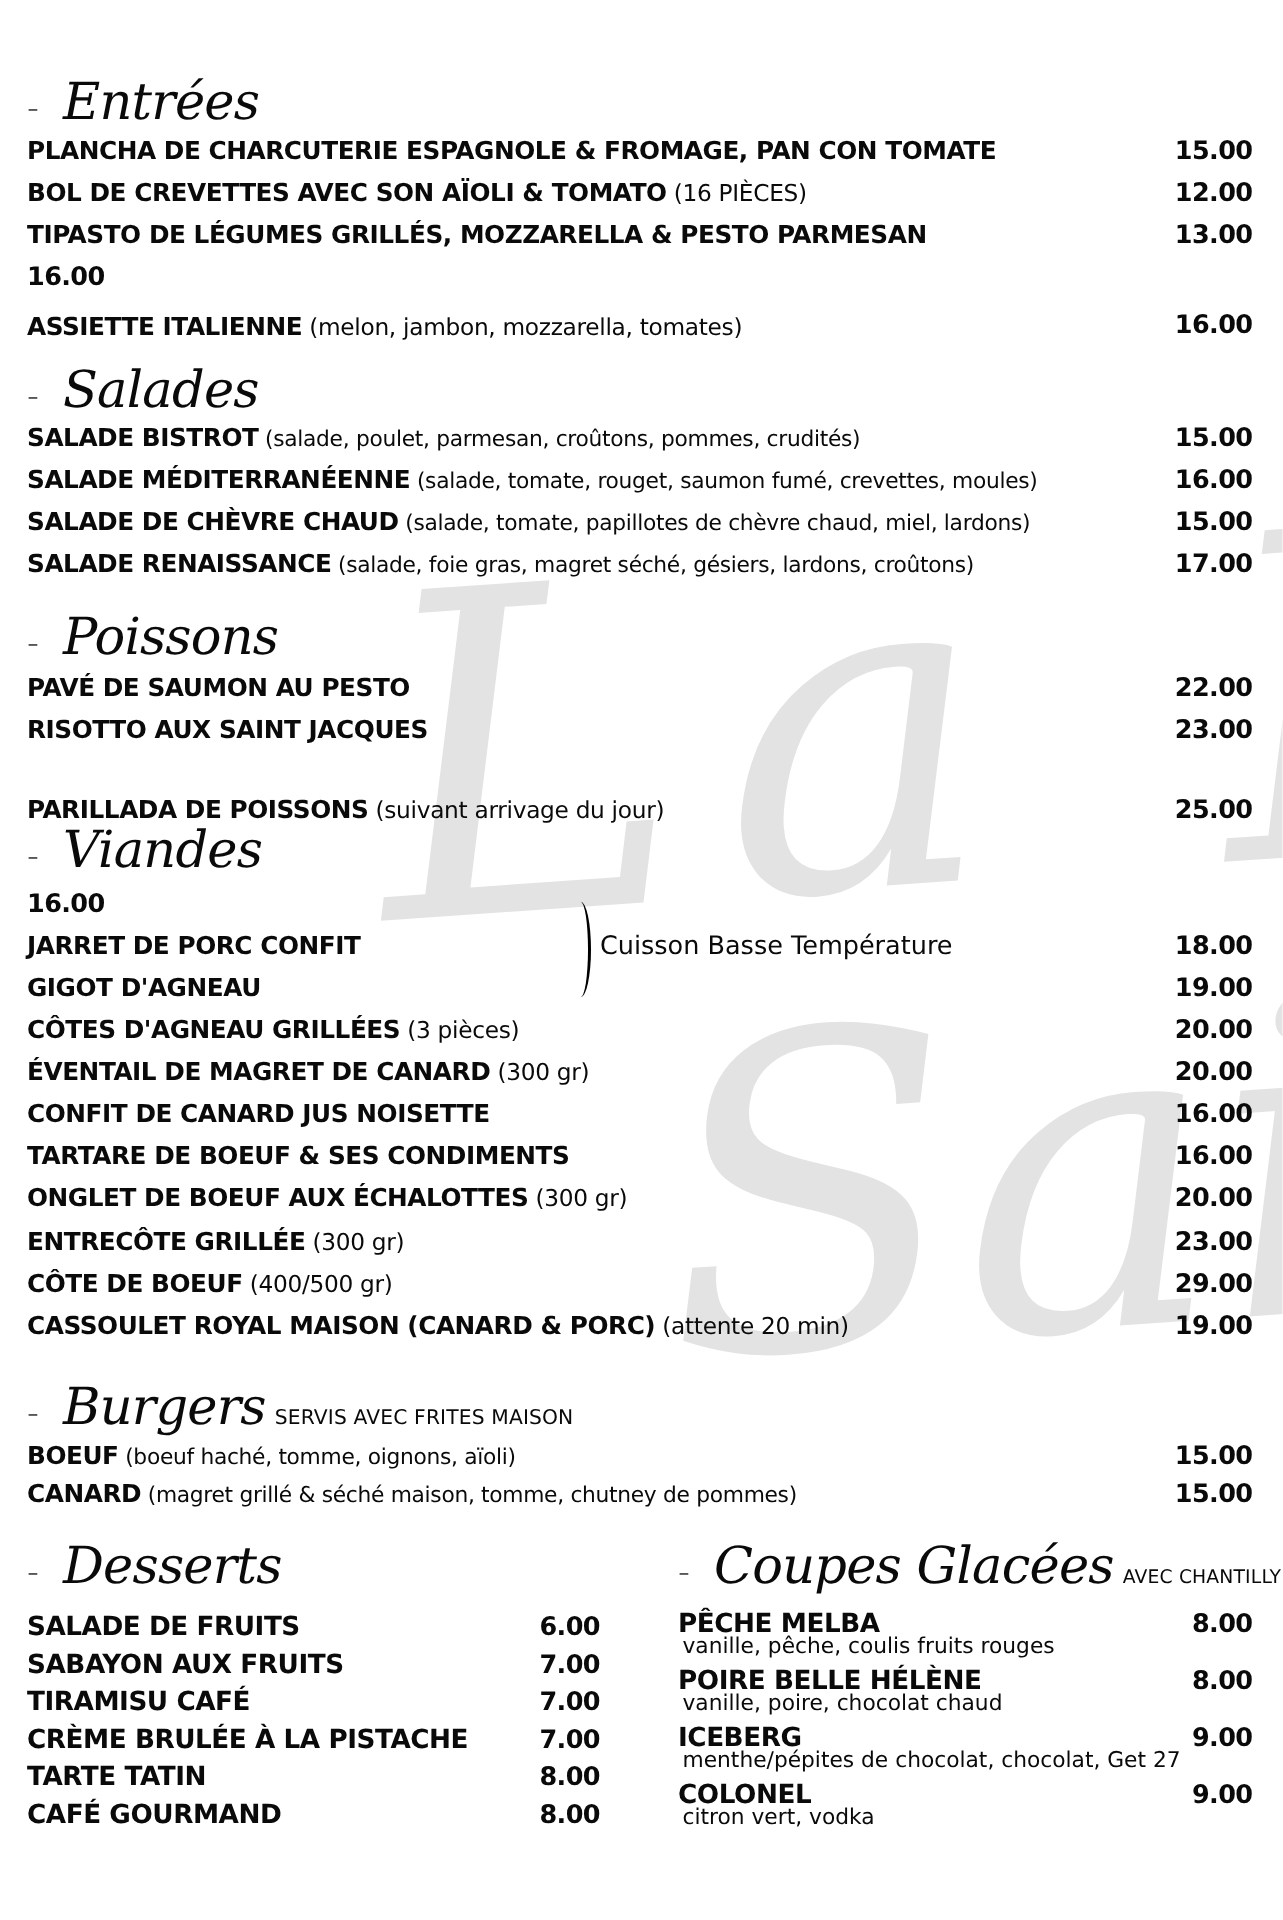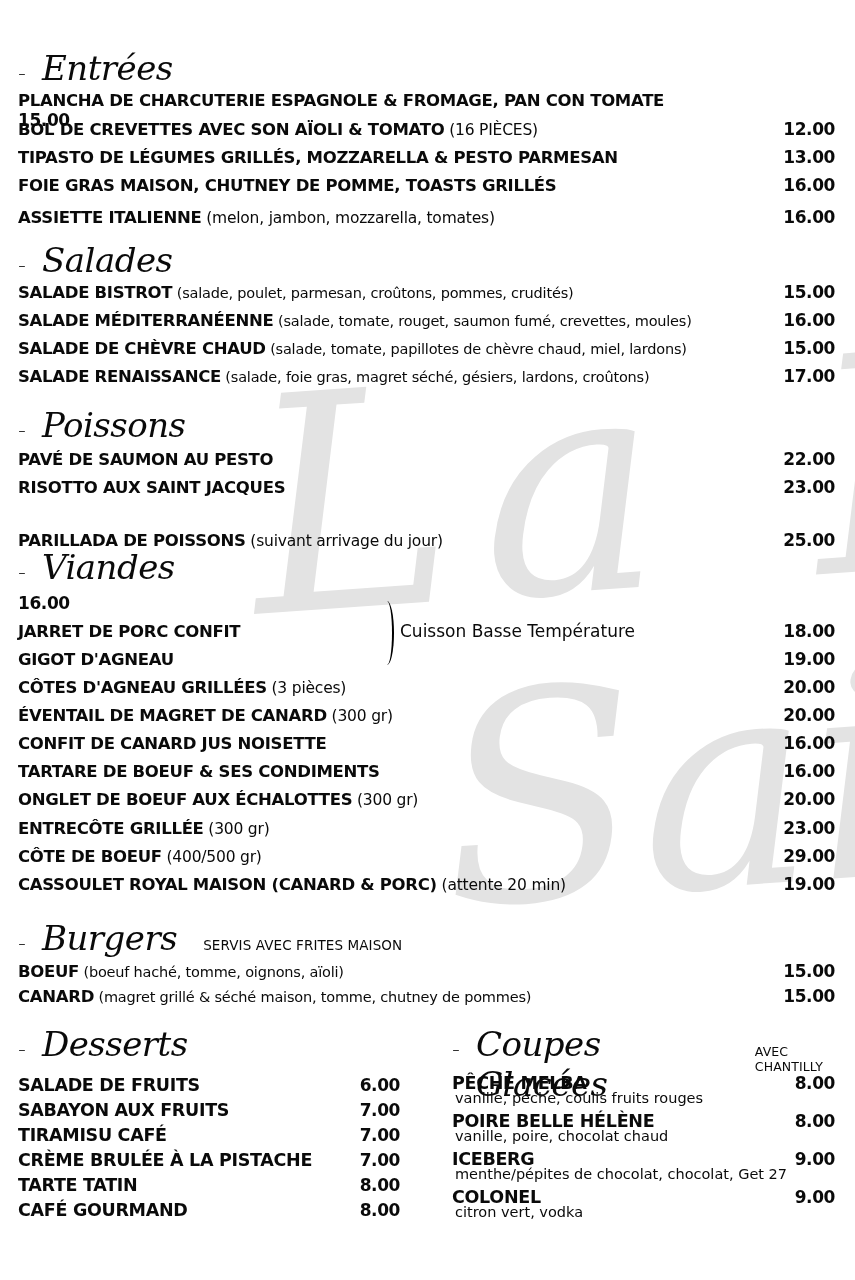--- a/index.html
+++ b/index.html
@@ -6,21 +6,21 @@
   body { width: 855px; height: 1280px; position: relative; overflow: hidden;
          font-family: "DejaVu Sans", "Liberation Sans", sans-serif; color: #0a0a0a; }
   .wm { position: absolute; font-family: "DejaVu Serif", "Liberation Serif", serif; font-style: italic;
         color: #e3e3e3; z-index: 0; white-space: nowrap; pointer-events: none; }
   .wm1 { left: 250px; top: 300px; font-size: 300px; letter-spacing: 30px; transform: rotate(-4deg); }
   .wm2 { left: 440px; top: 610px; font-size: 290px; transform: rotate(-4deg); }
   .content { position: relative; z-index: 1; }
   .sec-title { position: absolute; left: 18px; display: flex; align-items: baseline; }
   .dash { font-size: 22px; margin-right: 16px; font-weight: 300; }
   .script { font-family: "DejaVu Serif", "Liberation Serif", serif; font-style: italic; font-size: 34px; font-weight: normal; letter-spacing: -0.5px; }
-  .sub { font-size: 13.5px; margin-left: 26px; letter-spacing: 0.1px; }
+  .sub { font-size: 13.5px; margin-left: 6px; letter-spacing: 0.1px; }
   .row { position: absolute; left: 18px; right: 20px; display: flex; justify-content: space-between; align-items: baseline; height: 28px; }
   .name { font-weight: bold; font-size: 16.5px; letter-spacing: -0.3px; white-space: nowrap; }
   .desc { font-weight: normal; font-size: 15.5px; letter-spacing: -0.2px; }
   .price { font-weight: bold; font-size: 17px; letter-spacing: -0.4px; }
   .brace { position: absolute; left: 380px; top: 601px; width: 12px; height: 64px; border-right: 2.5px solid #000; border-radius: 0 50% 50% 0 / 0 50% 50% 0; }
   .brace-text { position: absolute; left: 400px; top: 621px; font-size: 17px; }
   .col-left { position: absolute; left: 18px; width: 382px; }
   .col-right { position: absolute; left: 452px; width: 383px; }
   .crow { display: flex; justify-content: space-between; align-items: flex-end; height: 25px; }
   .crow .name { font-size: 17.5px; }
@@ -32,34 +32,33 @@
 
 <div class="wm wm1">La Re</div>
 <div class="wm wm2">Saint</div>
 
 <div class="content">
 
   <div class="sec-title" style="top:48px;">
     <span class="dash">-</span>
     <span class="script">Entrées</span>
   </div>
-  <div class="row" style="top:91px;flex-direction:column;">
+  <div class="row" style="top:91px;">
       <span><span class="name">PLANCHA DE CHARCUTERIE ESPAGNOLE &amp; FROMAGE, PAN CON TOMATE</span><span class="desc"></span></span>
       <span class="price">15.00</span>
     </div>
   <div class="row" style="top:119px;">
       <span><span class="name">BOL DE CREVETTES AVEC SON AÏOLI &amp; TOMATO</span><span class="desc"> (16 PIÈCES)</span></span>
       <span class="price">12.00</span>
     </div>
   <div class="row" style="top:147px;">
       <span><span class="name">TIPASTO DE LÉGUMES GRILLÉS, MOZZARELLA &amp; PESTO PARMESAN</span><span class="desc"></span></span>
       <span class="price">13.00</span>
     </div>
   <div class="row" style="top:175px;">
-      <span><span class="name">FOIE GRAS MAISON, CHUTNEY DE POMME, TOASTS GRILLÉS</span><span class="desc"></span></span>
       <span class="price">16.00</span>
     </div>
   <div class="row" style="top:203px;align-items:center;">
       <span><span class="name">ASSIETTE ITALIENNE</span><span class="desc"> (melon, jambon, mozzarella, tomates)</span></span>
       <span class="price">16.00</span>
     </div>
 
   <div class="sec-title" style="top:240px;">
     <span class="dash">-</span>
     <span class="script">Salades</span>

